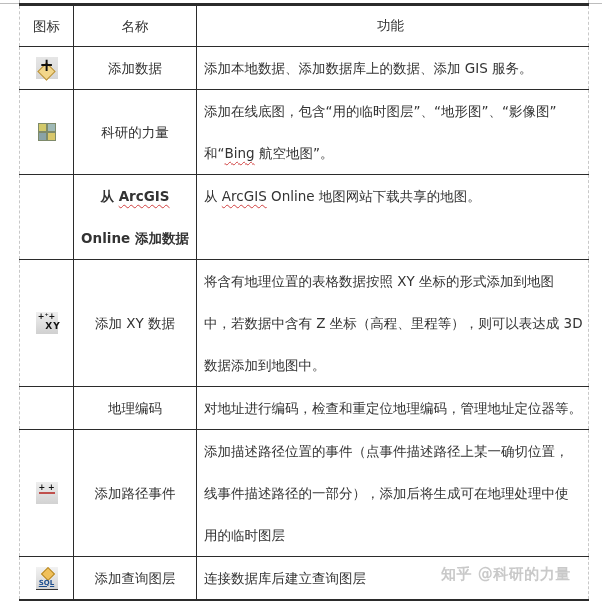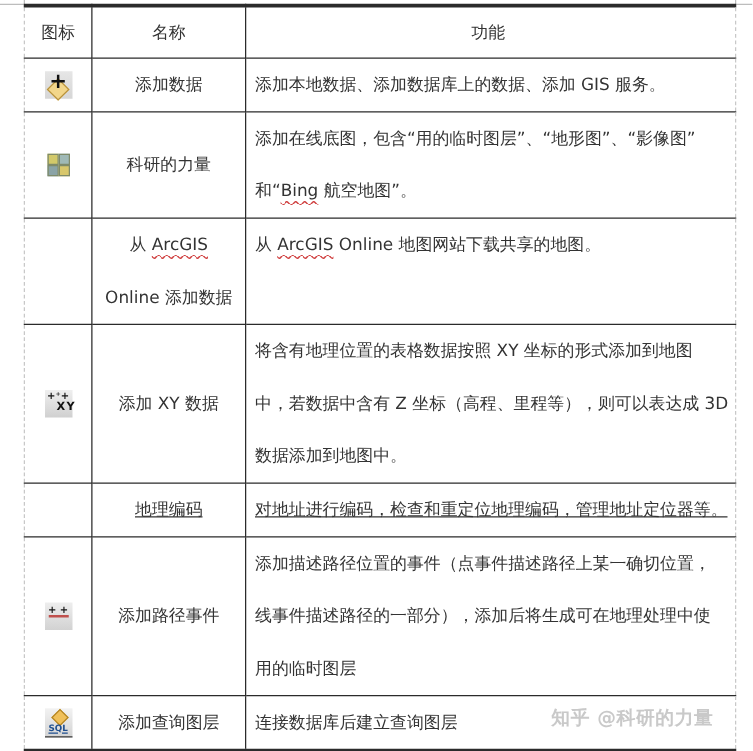--- a/index.html
+++ b/index.html
@@ -25,25 +25,25 @@
   .cell-icon { border-left: 1px dashed #c8c8c8; border-right: 1.5px solid #2b2b2b; text-align: center; vertical-align: middle; }
   .cell-name { border-right: 1.5px solid #2b2b2b; text-align: center; vertical-align: middle; line-height: 42px; }
   .cell-func { border-right: 1px dashed #c8c8c8; text-align: left; vertical-align: top; padding-left: 7px !important; padding-right: 4px !important; line-height: 42px; }
   .hdr th { height: 40px; line-height: 40px; text-align: center; }
   .hdr th.cell-icon { text-align: center; }
   .hdr th.cell-func { text-align: center; padding-left: 0 !important; font-family: Liberation Serif, serif; }
   .row-1 td { height: 40px; }
   .row-2 td { height: 82px; }
   .row-3 td { height: 82px; }
   .row-4 td { height: 124px; }
-  .row-5 td { height: 40px; text-decoration: underline; }
+  .row-5 td { height: 40px; }
   .row-6 td { height: 124px; }
   .row-7 td { height: 40px; }
   .row-1 .cell-func, .row-5 .cell-func, .row-7 .cell-func { vertical-align: middle; line-height: 40px; }
-  .row-3 .cell-name { vertical-align: top; }
+  .row-3 .cell-name { vertical-align: top; font-weight: bold; }
   .wavy { text-decoration: underline wavy #d04040; text-decoration-thickness: 1px; text-underline-offset: 3px; }
   .icon { display: inline-block; width: 22px; height: 22px; position: relative; vertical-align: middle; }
   .icon-add-data { background: linear-gradient(#e6e6e6, #d6d6d6); }
   .icon-add-data .diamond { position: absolute; left: 4px; top: 8px; width: 11px; height: 11px; background: #f2d68a; border: 1px solid #b7913d; transform: rotate(45deg); }
   .icon-add-data .plus { position: absolute; left: 0; top: -3px; width: 22px; text-align: center; font-size: 17px; font-weight: bold; color: #111; line-height: 22px; font-family: "DejaVu Sans", sans-serif; }
   .icon-basemap { width: 18px; height: 18px; background: #f4f4f4; }
   .icon-basemap span { position: absolute; width: 7px; height: 7px; border: 1px solid #7e8a6a; }
   .icon-basemap .q1 { left: 0; top: 0; background: #d2c96a; }
   .icon-basemap .q2 { left: 9px; top: 0; background: #9fb9b6; }
   .icon-basemap .q3 { left: 0; top: 9px; background: #8aa3a6; }

